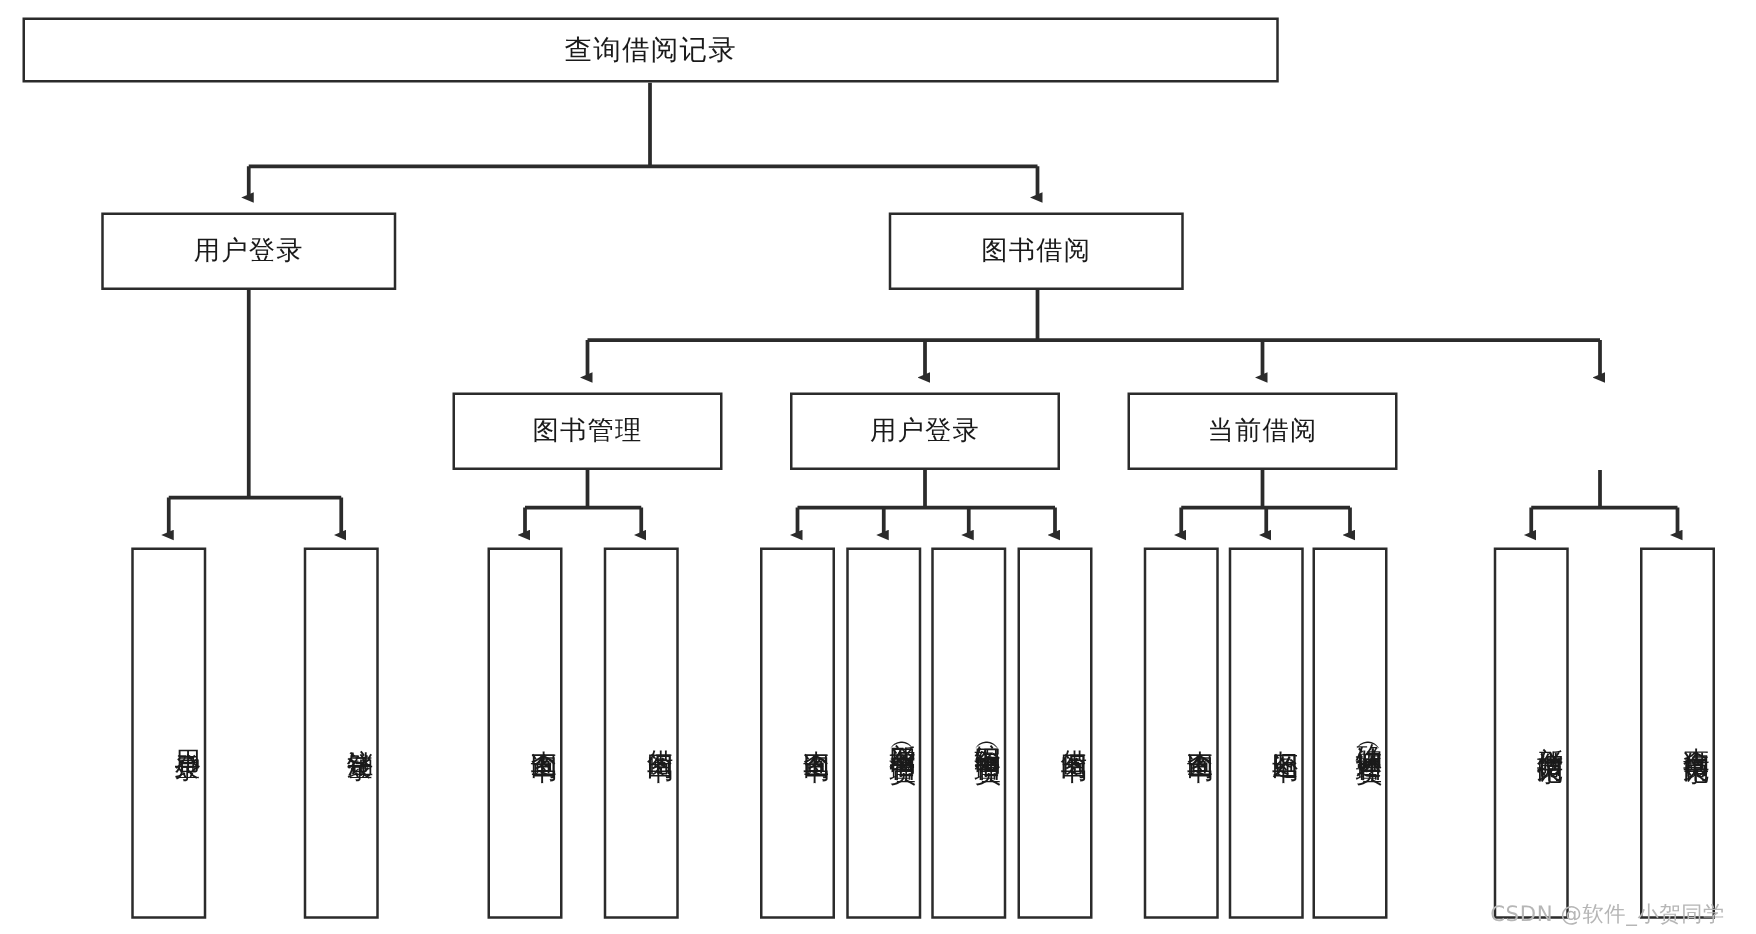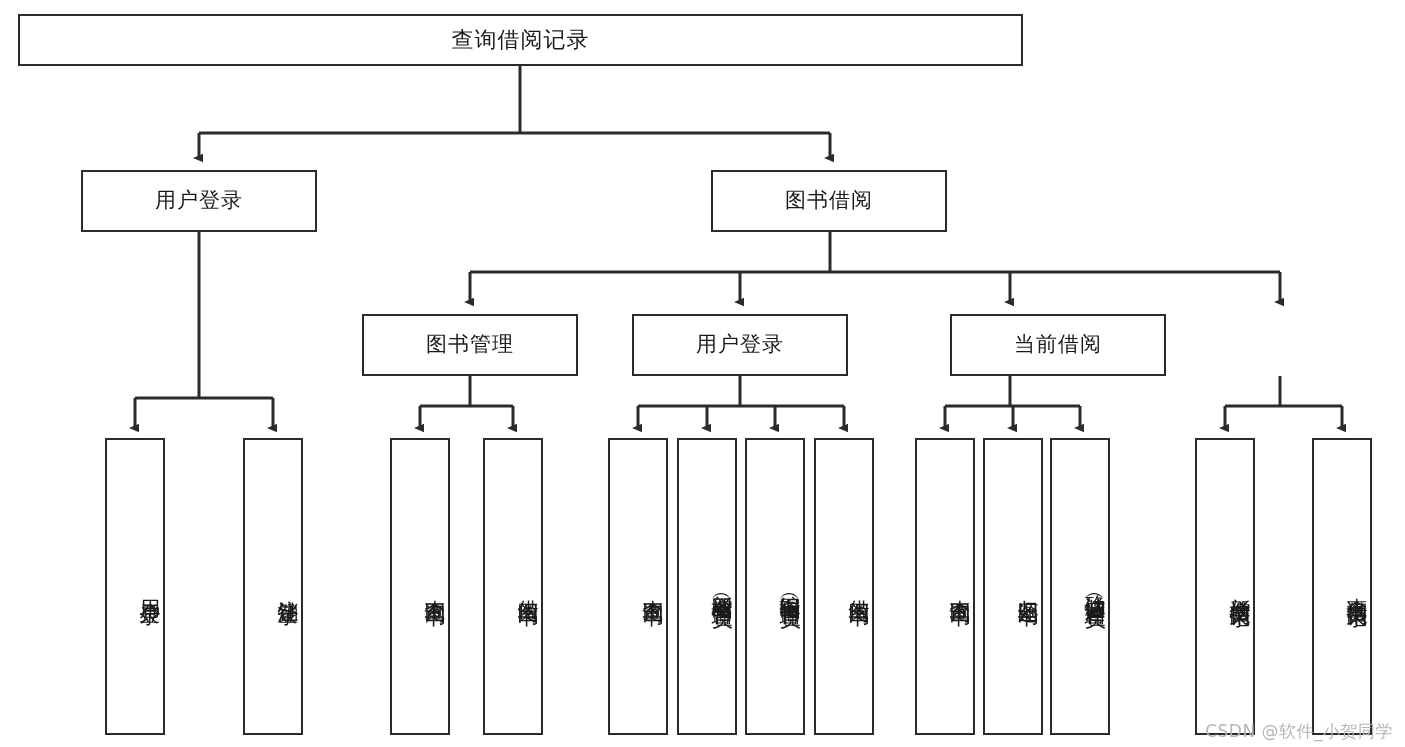--- a/index.html
+++ b/index.html
@@ -54,21 +54,21 @@
     justify-content: center;
   }
   .node-v .vtext {
     writing-mode: vertical-rl;
     text-orientation: upright;
     display: block;
     white-space: nowrap;
   }
   .watermark {
     position: absolute;
-    right: 12px;
+    right: 25px;
     bottom: 4px;
     font-size: 17px;
     color: #b6b6b6;
     letter-spacing: 0.5px;
     white-space: nowrap;
   }
 </style>
 </head>
 <body>
 
@@ -134,21 +134,21 @@
   <div class="node node-h" style="left:711px; top:170px; width:236px; height:62px;">
     <span>图书借阅</span>
   </div>
 
   <div class="node node-h" style="left:362px; top:314px; width:216px; height:62px;">
     <span>图书管理</span>
   </div>
   <div class="node node-h" style="left:632px; top:314px; width:216px; height:62px;">
     <span>用户登录</span>
   </div>
-  <div class="node node-h" style="left:902px; top:314px; width:216px; height:62px;margin-left:48px;">
+  <div class="node node-h" style="left:902px; top:314px; width:216px; height:62px;">
     <span>当前借阅</span>
   </div>
 
   <div class="node node-v" style="left:105px; top:438px; width:60px; height:297px;">
     <span class="vtext">用户登录</span>
   </div>
   <div class="node node-v" style="left:243px; top:438px; width:60px; height:297px;">
     <span class="vtext">注销登录</span>
   </div>
 

